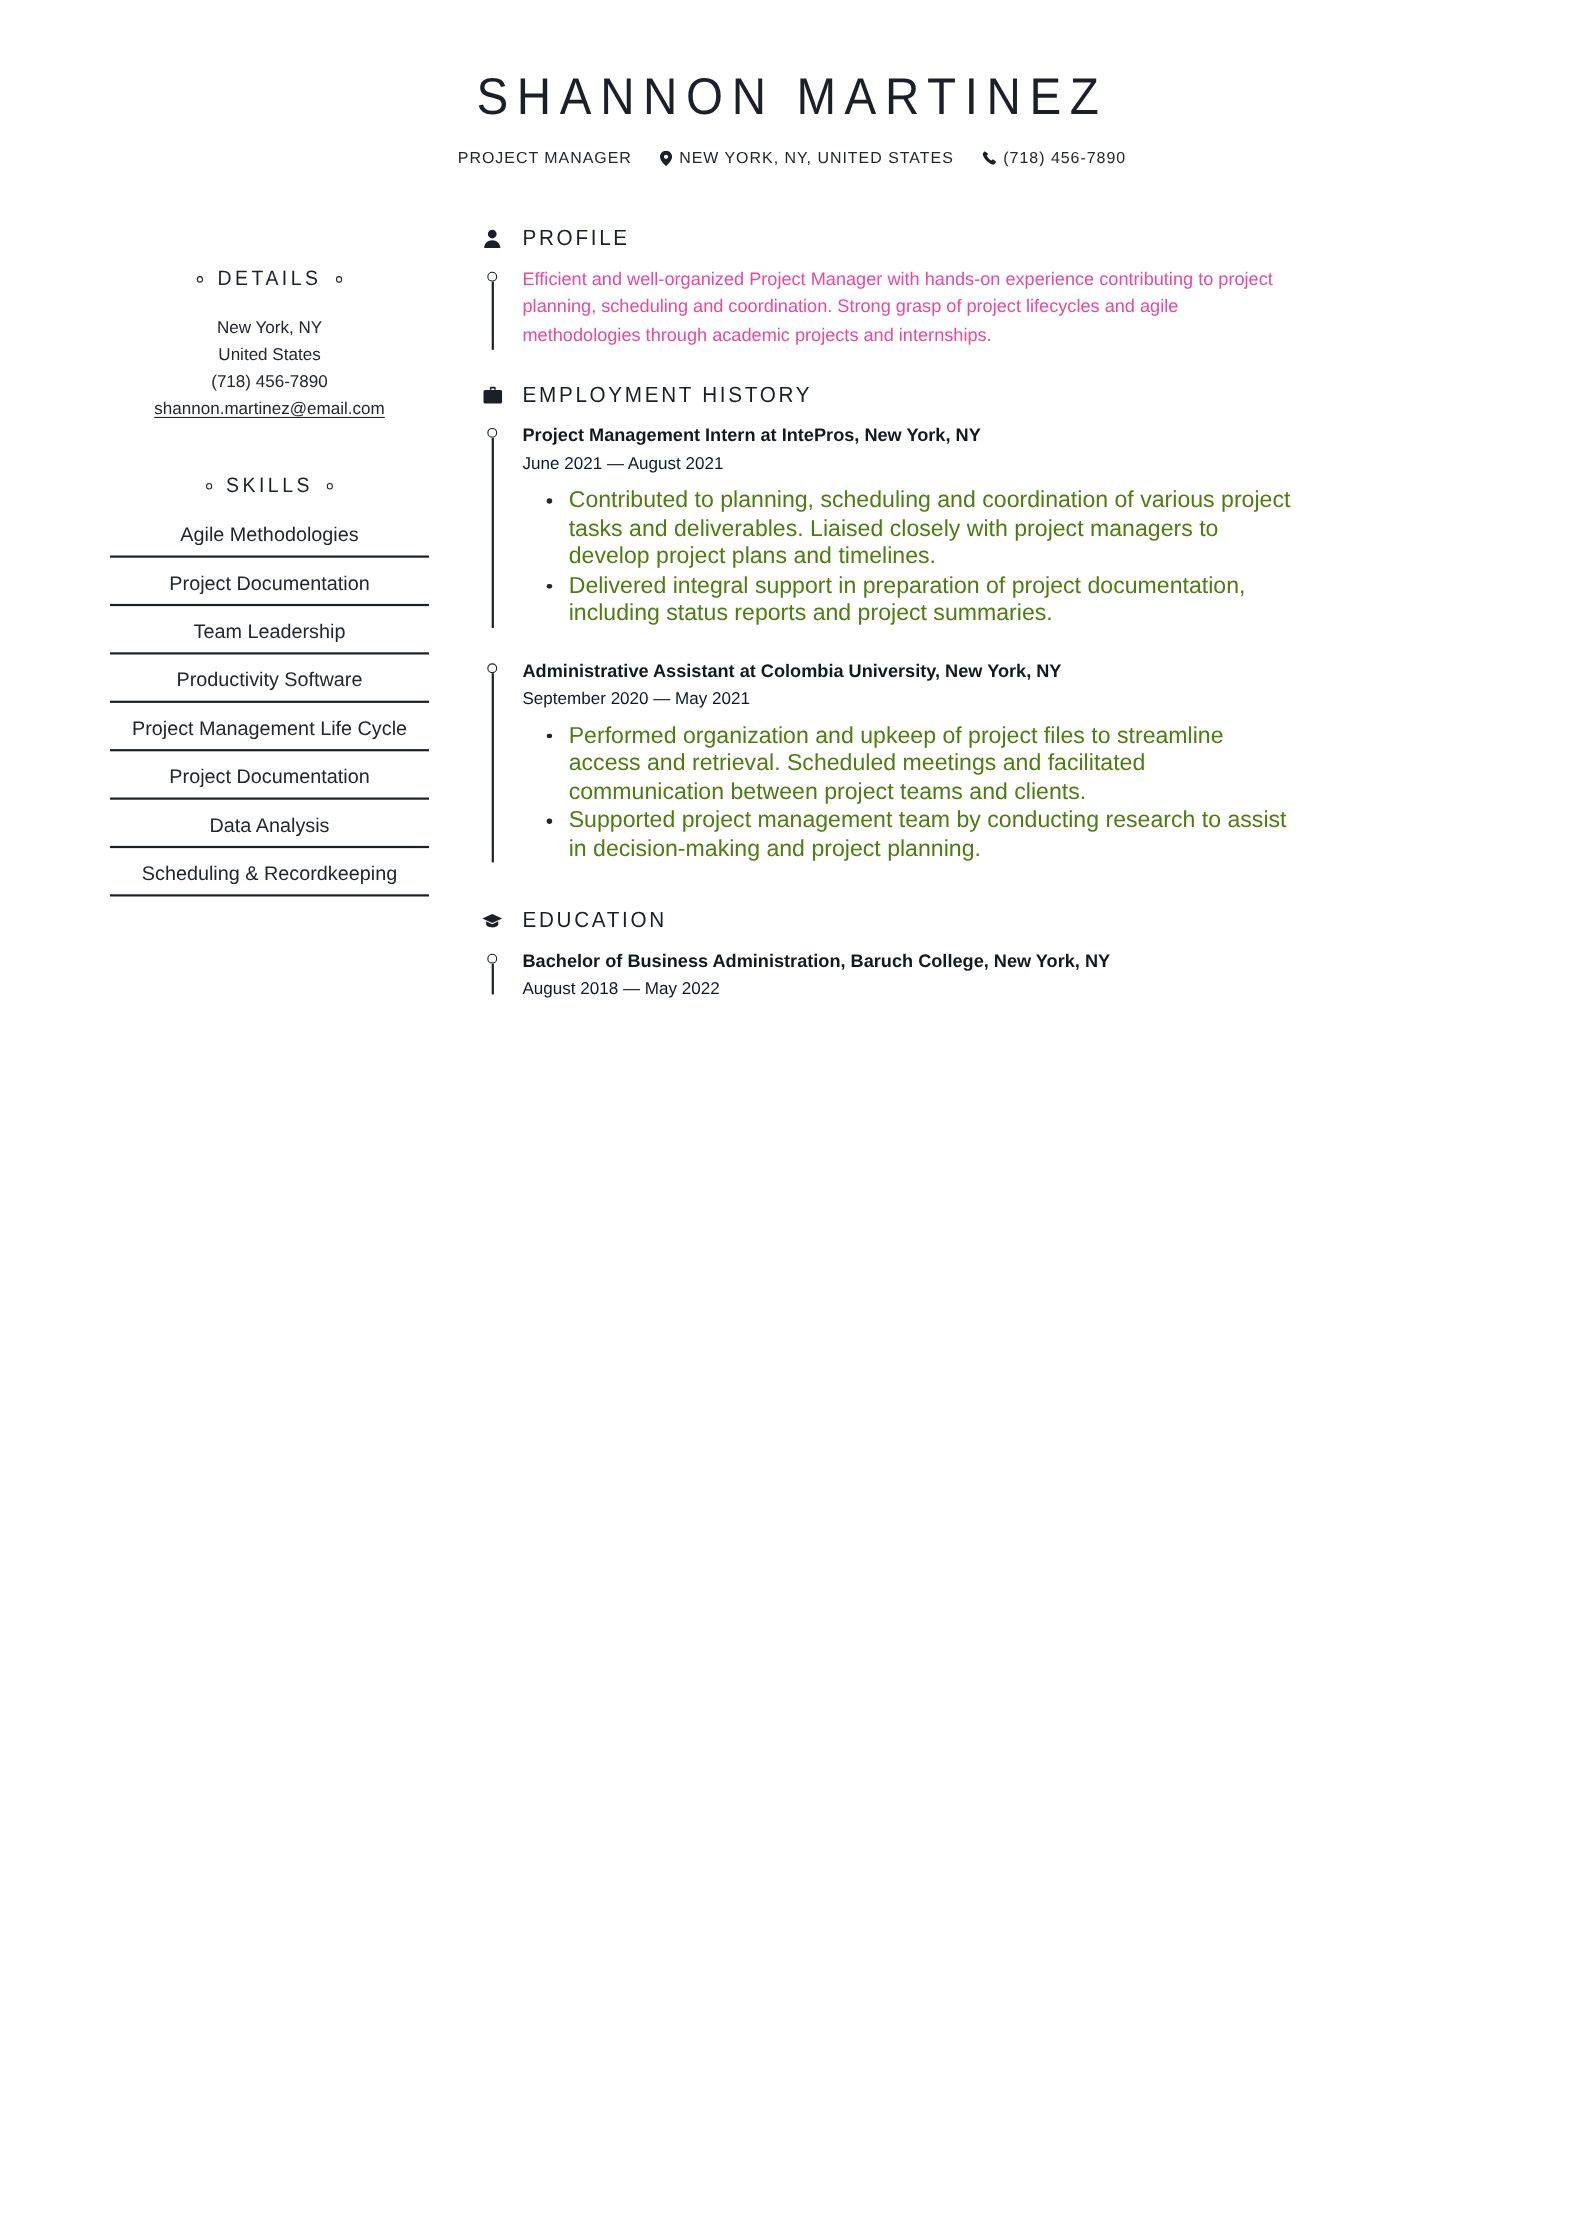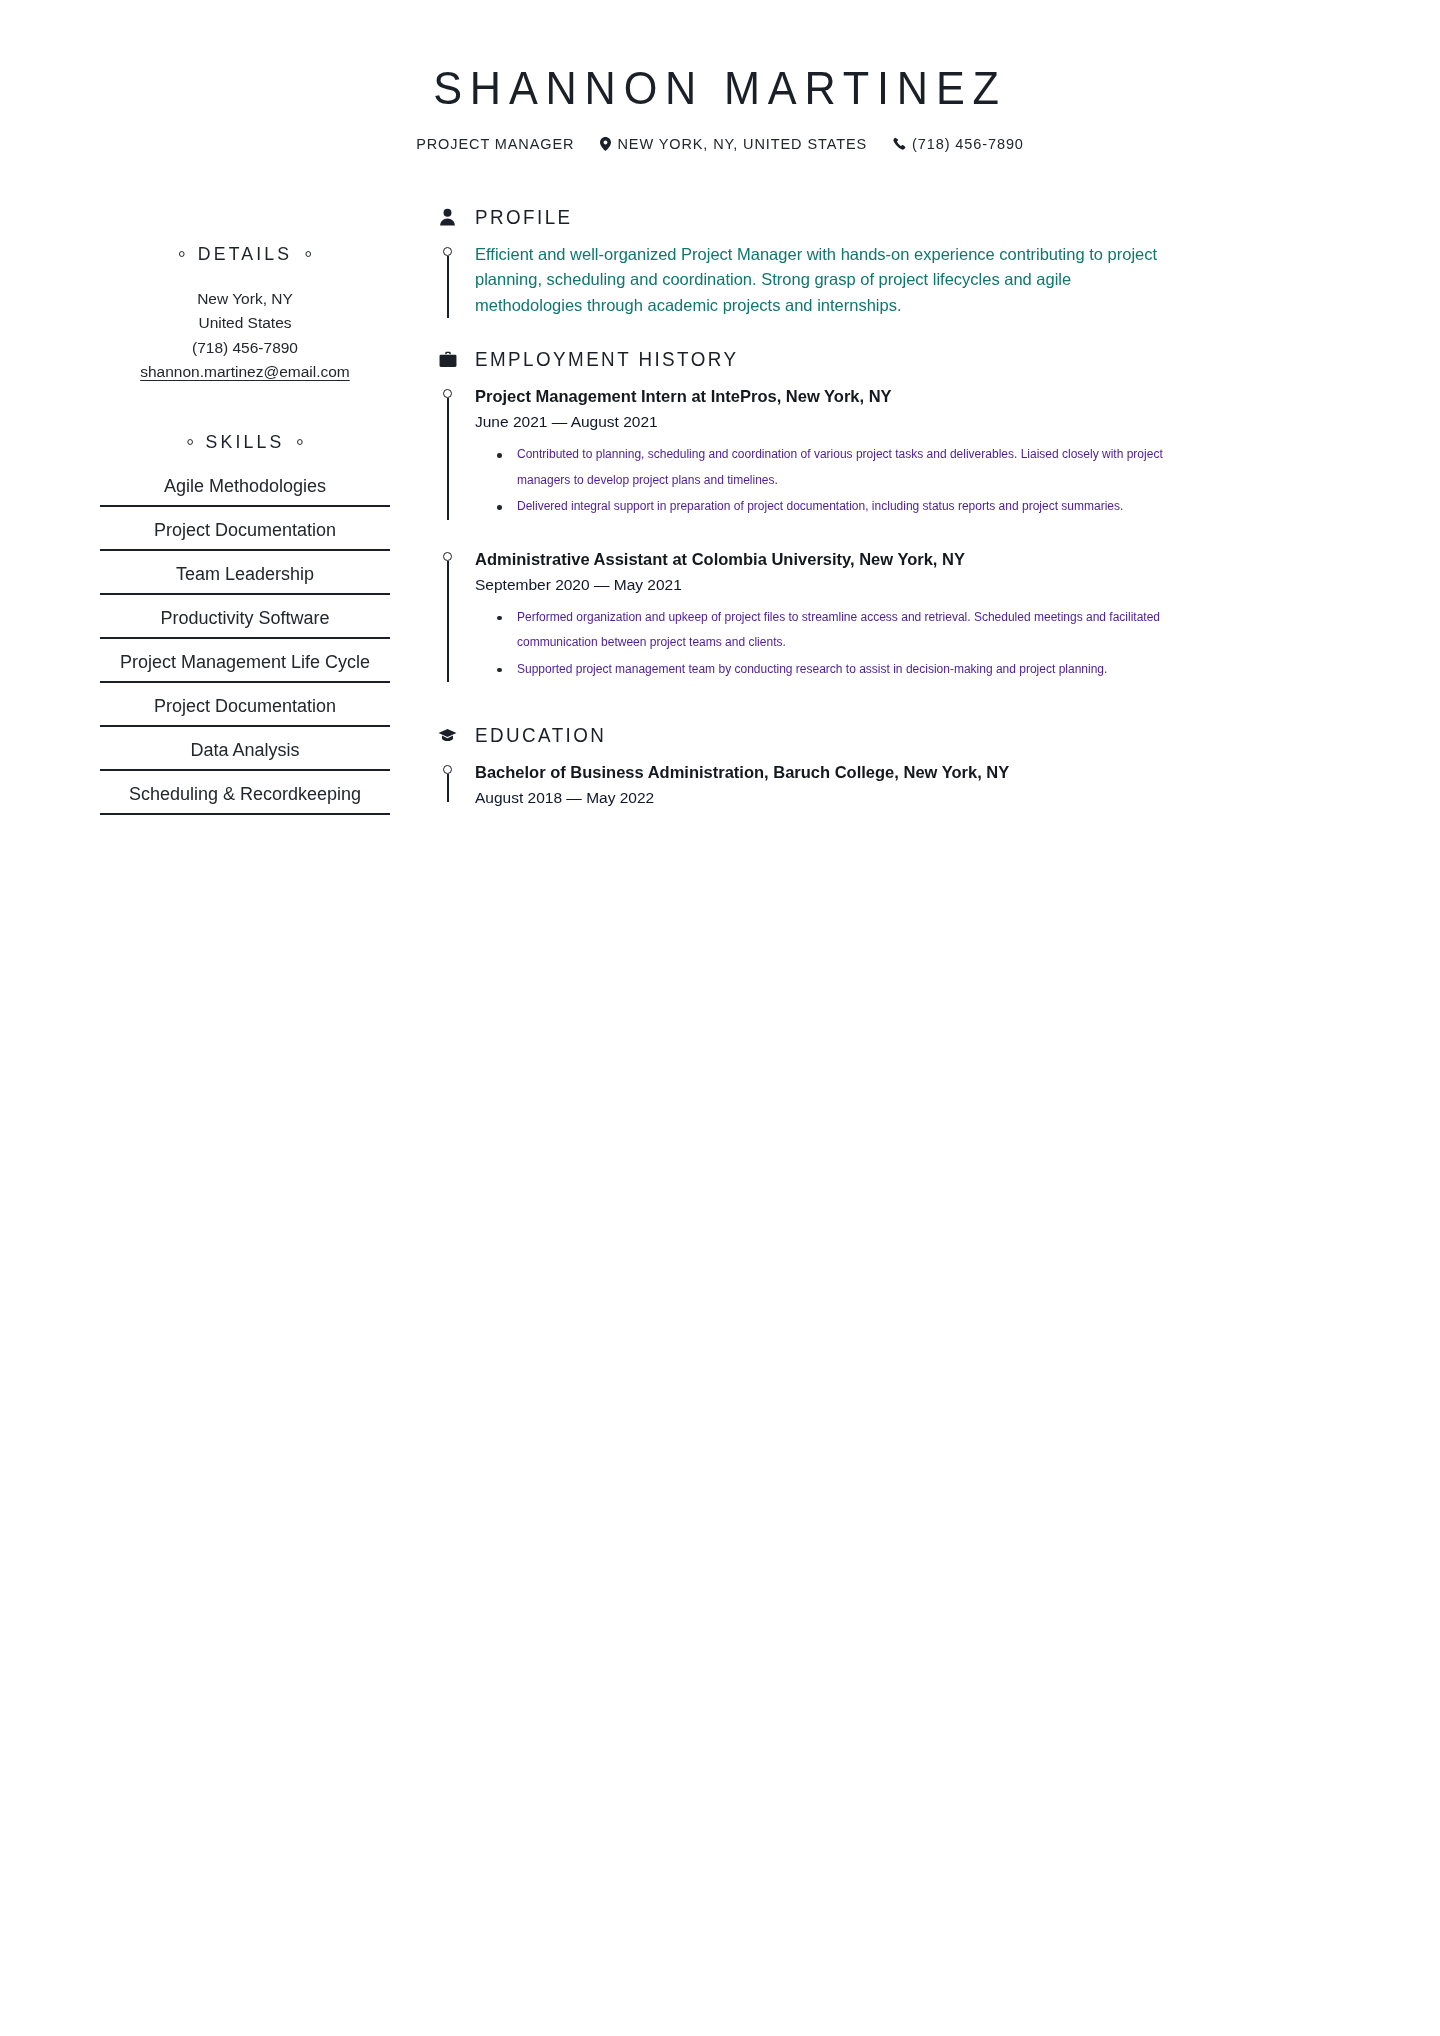--- a/index.html
+++ b/index.html
@@ -182,21 +182,21 @@
     left: 4px;
     top: 9px;
     bottom: 0;
     width: 1.6px;
     background: #1b2028;
   }
 
   .profile-text {
     font-size: 16.5px;
     line-height: 25.5px;
-    color: #0f766e;
+    color: #ec4899;
     max-width: 690px;
   }
 
   .job-title {
     font-size: 16.5px;
     font-weight: bold;
     color: #14181f;
     line-height: 24px;
   }
   .job-date {
@@ -205,23 +205,23 @@
     line-height: 24px;
     margin-top: 2px;
   }
   ul.bullets {
     margin: 8px 0 0 0;
     padding-left: 42px;
     list-style: none;
   }
   ul.bullets li {
     position: relative;
-    font-size: 12px;
+    font-size: 21px;
     line-height: 25.5px;
-    color: #4c1d95;
+    color: #4d7c0f;
     margin-bottom: 1px;
     max-width: 660px;
   }
   ul.bullets li::before {
     content: "";
     position: absolute;
     left: -20px;
     top: 11px;
     width: 4.5px;
     height: 4.5px;

